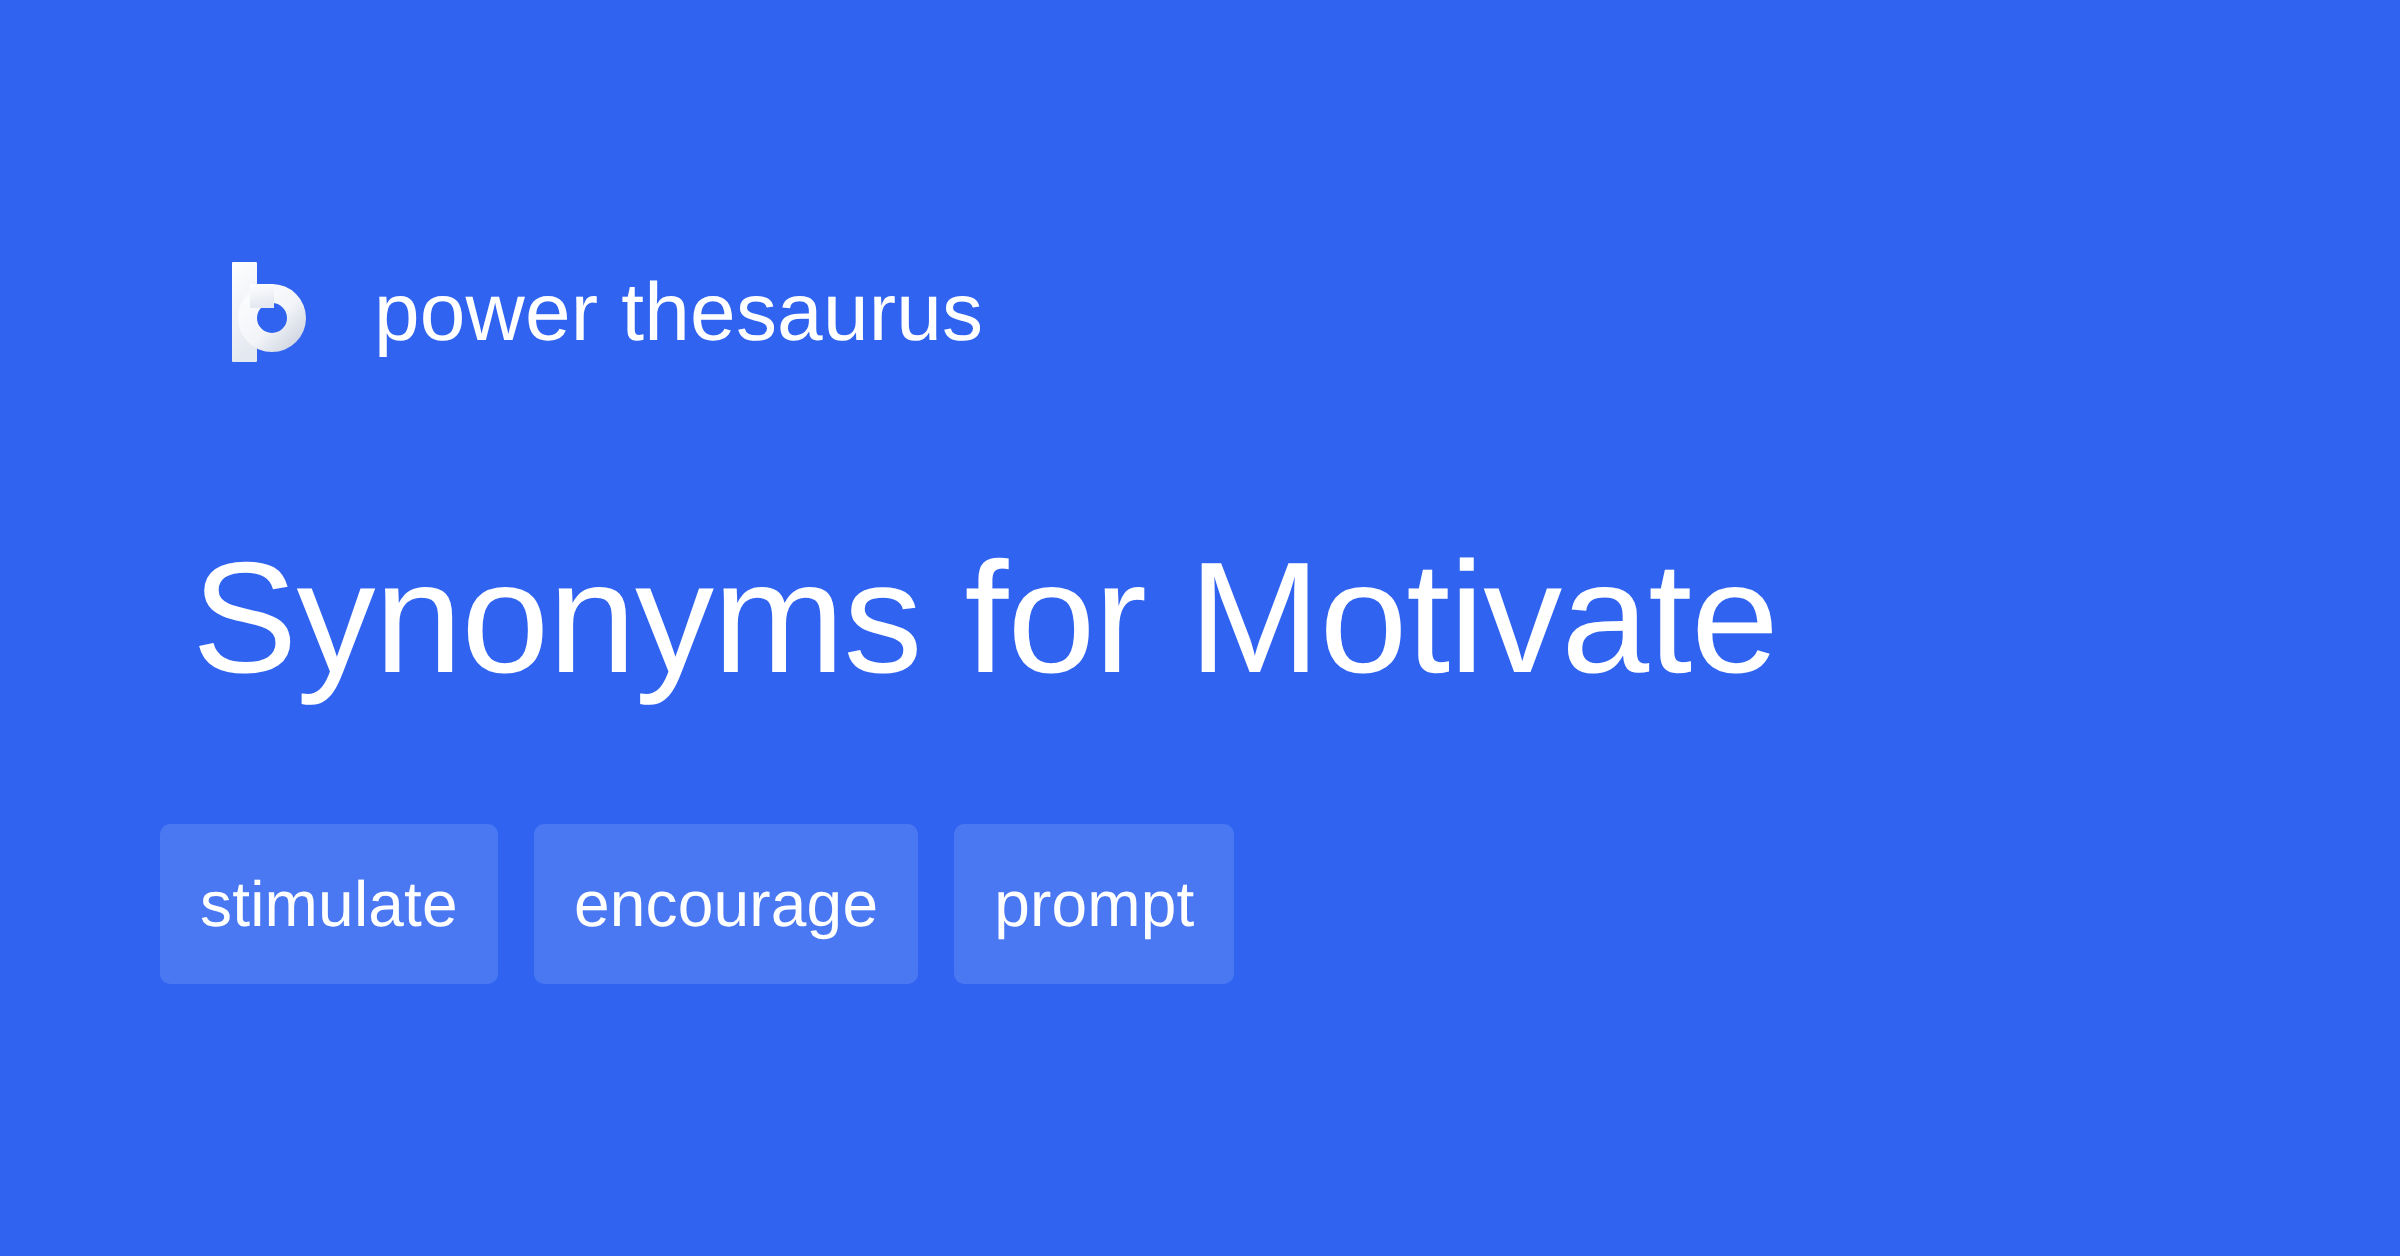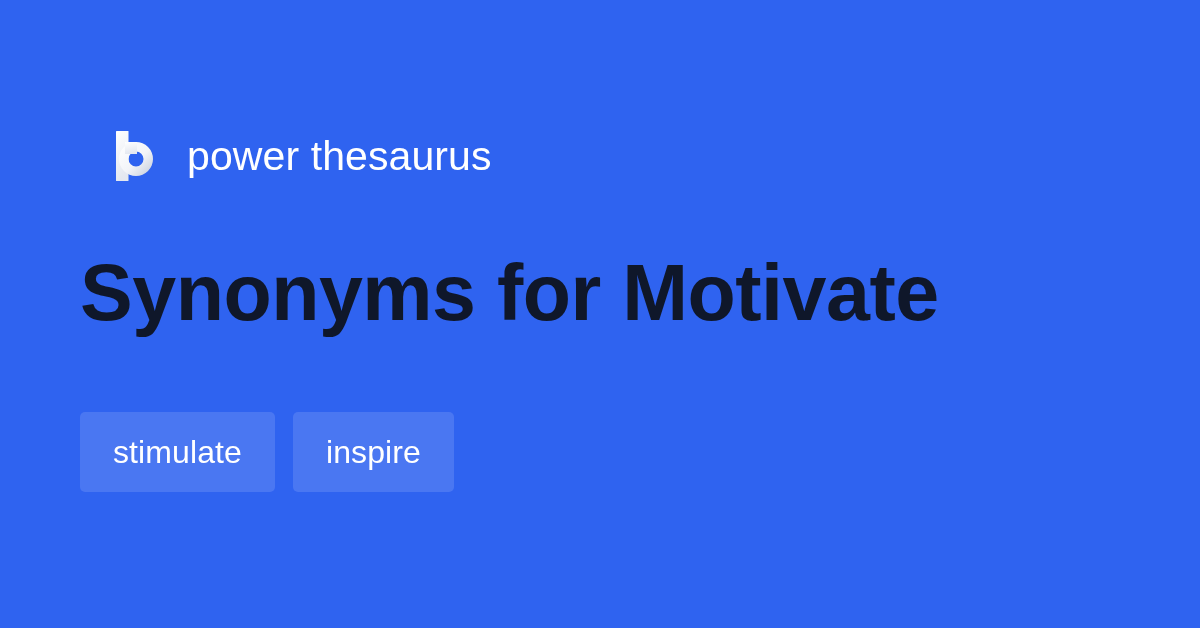--- a/index.html
+++ b/index.html
@@ -49,25 +49,25 @@
     color: #ffffff;
     letter-spacing: 0.1px;
     white-space: nowrap;
   }
 
   
   .headline {
     position: absolute;
     left: 80px;
     top: 248px;
-    margin: 0;
+    margin: 16px;
     font-size: 79px;
     line-height: 90px;
-    font-weight: 700;
-    color: #0f172a;
+    font-weight: 400;
+    color: #ffffff;
     letter-spacing: -0.5px;
     white-space: nowrap;
   }
 
   
   .chips {
     position: absolute;
     left: 80px;
     top: 412px;
     display: flex;
@@ -75,21 +75,21 @@
     align-items: center;
     gap: 18px;
     max-width: 1040px;
   }
 
   .chip {
     height: 80px;
     display: flex;
     align-items: center;
     justify-content: center;
-    padding: 0 33px;
+    padding: 0 20px;
     box-sizing: border-box;
     background: #4a77f2;
     border-radius: 5px;
     color: #ffffff;
     font-size: 32px;
     line-height: 1;
     font-weight: 400;
     white-space: nowrap;
     letter-spacing: 0.1px;
   }
@@ -120,16 +120,17 @@
 
       <rect x="9" y="11" width="12" height="12" fill="url(#bgrad2)"></rect>
     </svg>
     <span class="brand-name">power thesaurus</span>
   </div>
 
   <h1 class="headline">Synonyms for Motivate</h1>
 
   <div class="chips">
     <span class="chip">stimulate</span>
-    <span class="chip">inspire</span>
+    <span class="chip">encourage</span>
+    <span class="chip">prompt</span>
   </div>
 
 </div>
 
 </body></html>

